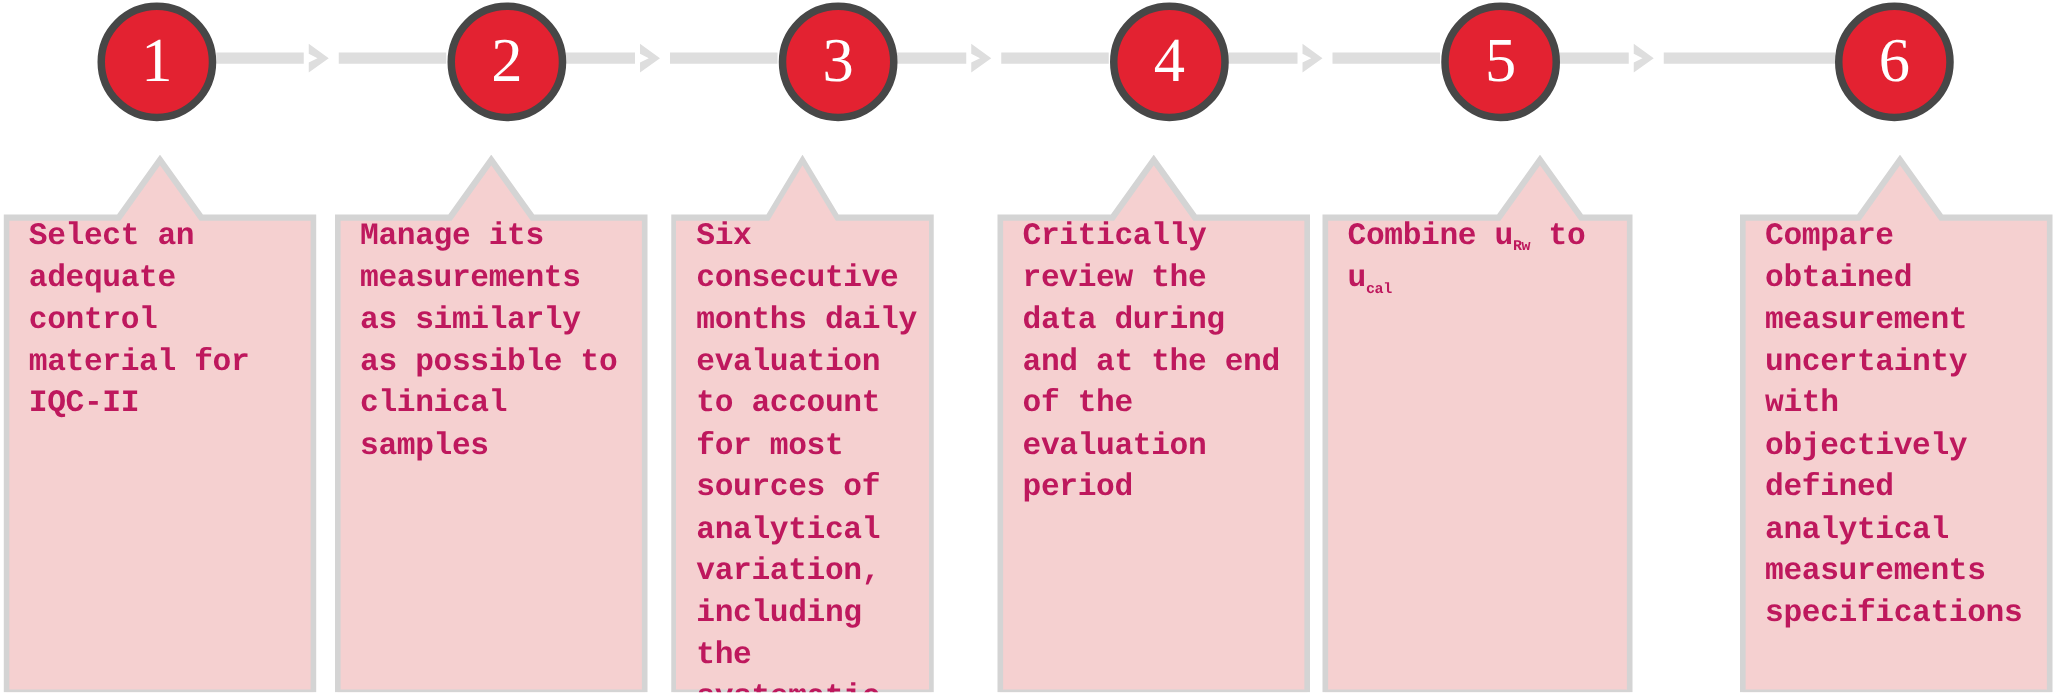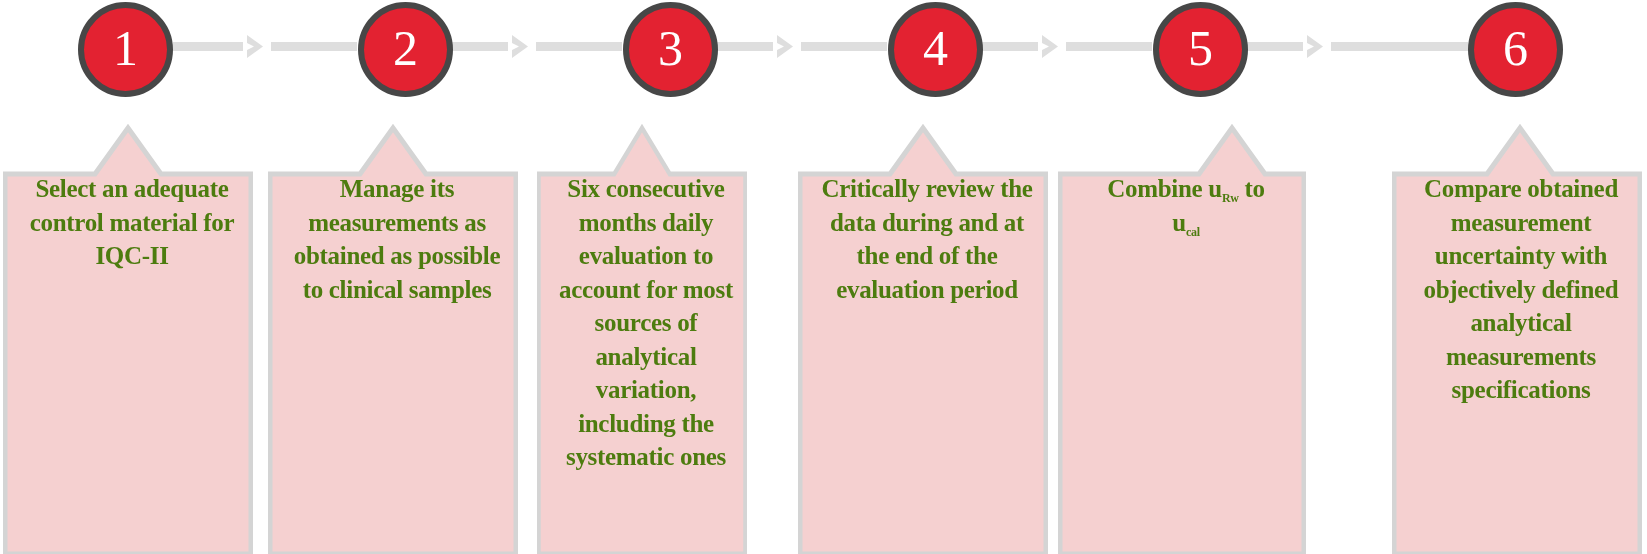--- a/index.html
+++ b/index.html
@@ -84,28 +84,27 @@
   .callout .callout-shape svg {
     display: block;
     width: 100%;
     height: 100%;
   }
   .callout .callout-text {
     position: absolute;
     left: 20px;
     right: 12px;
     top: 48px;
-    font-family: Liberation Serif, serif;
+    font-family: Liberation Mono, monospace;
     font-weight: bold;
     font-size: 25px;
     line-height: 33.5px;
     letter-spacing: -0.3px;
-    color: #4d7c0f;
+    color: #be185d;
     white-space: pre-line;
-    text-align: center;
   }
   .callout .callout-text sub {
     font-size: 12px;
     line-height: 0;
     vertical-align: baseline;
     position: relative;
     top: 5px;
     font-weight: bold;
   }
 </style>
@@ -195,21 +194,21 @@
     </div>
     <div class="callout-text">Select an adequate control material for IQC-II</div>
   </div>
 
   <div class="callout" style="left:268px; width:250px; height:430px;">
     <div class="callout-shape">
       <svg viewBox="0 0 250 430" preserveAspectRatio="none" xmlns="http://www.w3.org/2000/svg">
         <path d="M2 430 L2 50 L92 50 L125 4 L158 50 L248 50 L248 430 Z" fill="#f5d0d0" stroke="#d4d4d4" stroke-width="5"></path>
       </svg>
     </div>
-    <div class="callout-text">Manage its measurements as obtained as possible to clinical samples</div>
+    <div class="callout-text">Manage its measurements as similarly as possible to clinical samples</div>
   </div>
 
   <div class="callout" style="left:537px; width:210px; height:430px;">
     <div class="callout-shape">
       <svg viewBox="0 0 250 430" preserveAspectRatio="none" xmlns="http://www.w3.org/2000/svg">
         <path d="M2 430 L2 50 L92 50 L125 4 L158 50 L248 50 L248 430 Z" fill="#f5d0d0" stroke="#d4d4d4" stroke-width="5"></path>
       </svg>
     </div>
     <div class="callout-text">Six consecutive months daily evaluation to account for most sources of analytical variation, including the systematic ones</div>
   </div>

